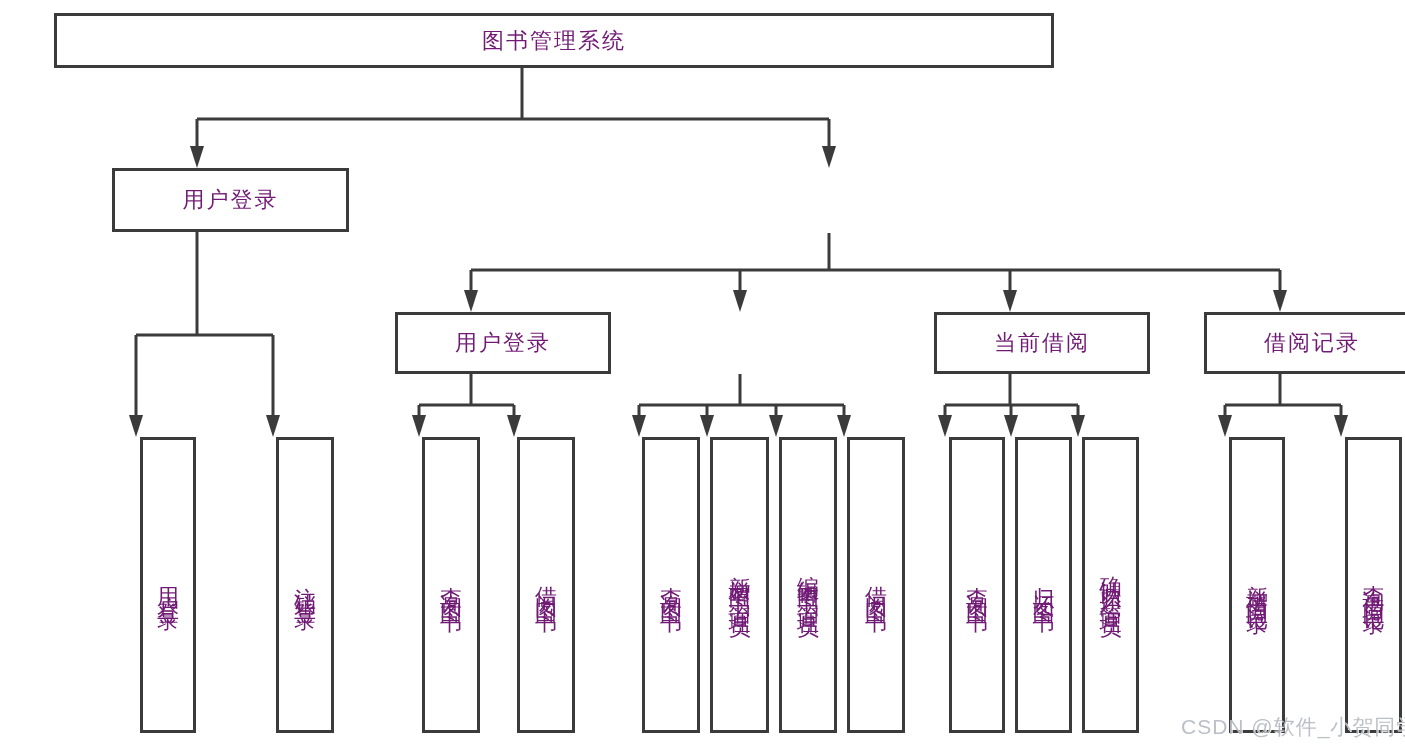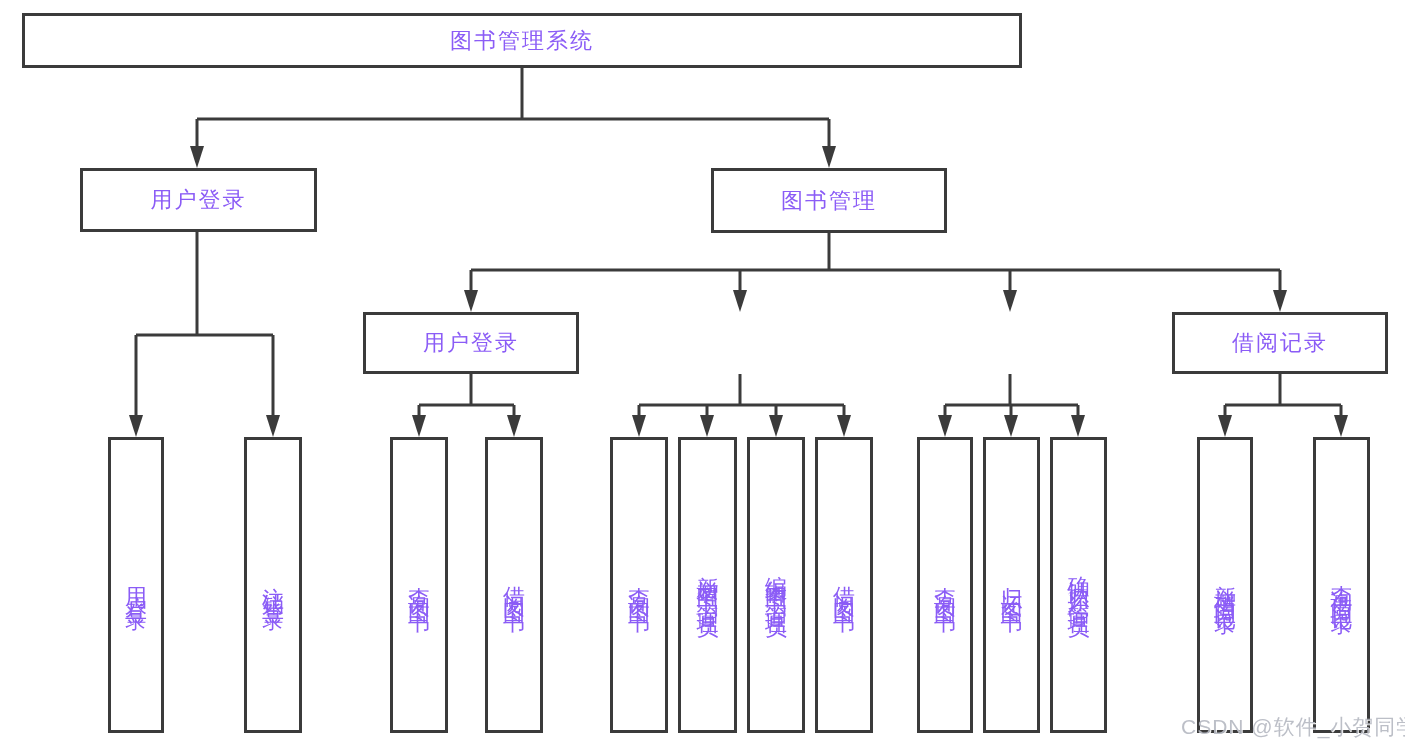--- a/index.html
+++ b/index.html
@@ -23,22 +23,23 @@
     z-index: 0;
   }
   .node {
     position: absolute;
     box-sizing: border-box;
     border: 3px solid #3b3b3b;
     background: #ffffff;
     display: flex;
     align-items: center;
     justify-content: center;
-    color: #8b5cf6;
+    color: #701a75;
     z-index: 1;
+    margin-left: 32px;
   }
   .node.h {
     font-size: 22px;
     letter-spacing: 2px;
     white-space: nowrap;
   }
   .node.v {
     font-size: 22px;
     writing-mode: vertical-rl;
     text-orientation: mixed;
@@ -126,23 +127,23 @@
       <polygon points="1004,415 1018,415 1011,437"></polygon>
       <polygon points="1071,415 1085,415 1078,437"></polygon>
       <polygon points="1218,415 1232,415 1225,437"></polygon>
       <polygon points="1334,415 1348,415 1341,437"></polygon>
     </g>
   </svg>
 
   <div class="node h" style="left:22px; top:13px; width:1000px; height:55px;">图书管理系统</div>
 
   <div class="node h" style="left:80px; top:168px; width:237px; height:64px;">用户登录</div>
-  <div class="node h" style="left:711px; top:168px; width:236px; height:65px;">图书管理</div>
 
   <div class="node h" style="left:363px; top:312px; width:216px; height:62px;">用户登录</div>
+  <div class="node h" style="left:902px; top:312px; width:216px; height:62px;">当前借阅</div>
   <div class="node h" style="left:1172px; top:312px; width:216px; height:62px;">借阅记录</div>
 
   <div class="node v" style="left:108px; top:437px; width:56px; height:296px;">用户登录</div>
   <div class="node v" style="left:244px; top:437px; width:58px; height:296px;">注销登录</div>
 
   <div class="node v" style="left:390px; top:437px; width:58px; height:296px;">查询图书</div>
   <div class="node v" style="left:485px; top:437px; width:58px; height:296px;">借阅图书</div>
 
   <div class="node v" style="left:610px; top:437px; width:58px; height:296px;">查询图书</div>
   <div class="node v long" style="left:678px; top:437px; width:59px; height:296px;">新增图书（管理员）</div>

